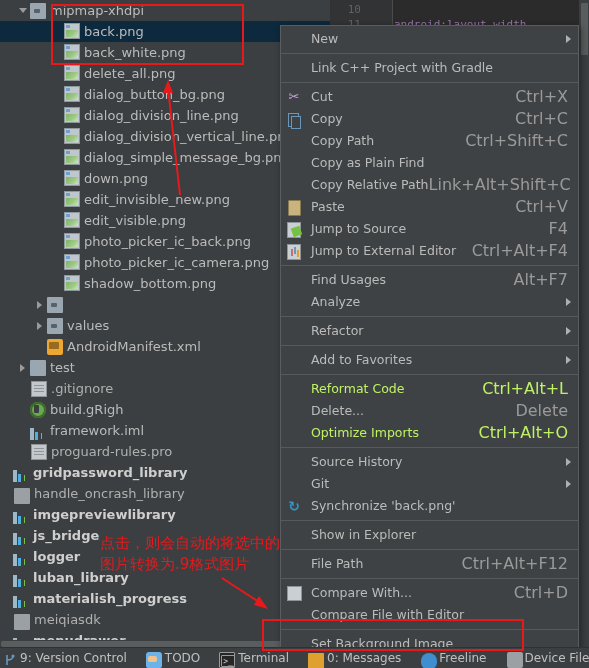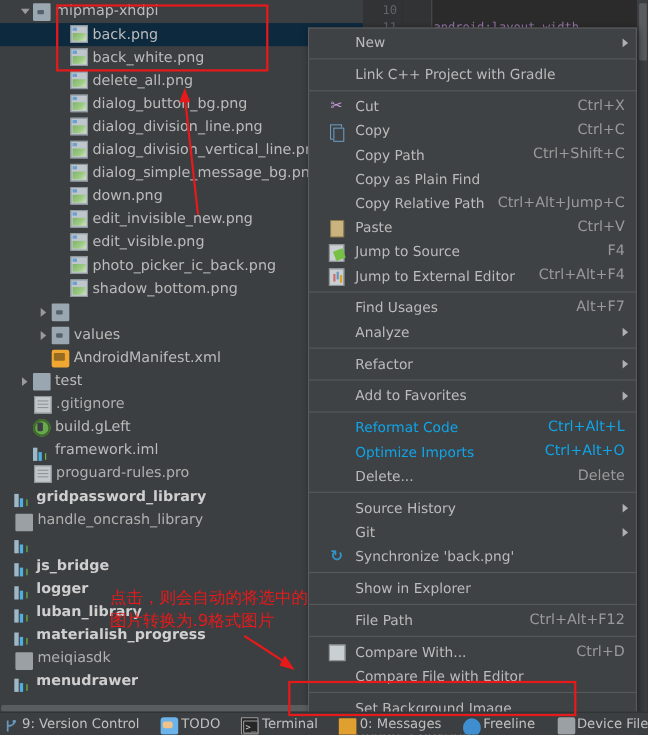--- a/index.html
+++ b/index.html
@@ -185,38 +185,37 @@
   .mi {
     position: relative;
     height: 22px;
     line-height: 22px;
     display: flex;
     align-items: center;
     font-size: 12.5px;
     color: #bbbbbb;
     padding-left: 2px;
     white-space: nowrap;
-    margin-left: 12px;
   }
   .mi .mi-icon {
     width: 22px; flex: 0 0 22px;
     text-align: center;
     font-size: 11px;
     position: relative;
     height: 22px;
   }
   .mi .mi-label { flex: 1 1 auto; padding-left: 6px; }
-  .mi .mi-accel { color: #9a9a9a; padding-right: 10px; font-size: 13px; }
+  .mi .mi-accel { color: #9a9a9a; padding-right: 10px; font-size: 16px; }
   .mi .mi-arrow {
     position: absolute; right: 7px; top: 7px;
     border-left: 5px solid #b0b0b0;
     border-top: 4px solid transparent;
     border-bottom: 4px solid transparent;
   }
-  .mi.disabled .mi-label, .mi.disabled .mi-accel { color: #0ea5e9; }
+  .mi.disabled .mi-label, .mi.disabled .mi-accel { color: #bef264; }
   .msep { height: 1px; background: #565a5c; margin: 3px 0; }
 
   
   .mic-scissors { color: #c9a0dc; font-size: 13px; line-height: 22px; display:block;}
   .mic-copy {
     position:absolute; left:5px; top:5px; width:9px; height:12px;
     border:1px solid #6897bb; background:#3f4244;
   }
   .mic-copy::after {
     content:""; position:absolute; left:2px; top:2px; width:8px; height:11px;
@@ -443,20 +442,26 @@
         <div class="tree-row">
           <div style="width: 51px; flex: 0 0 51px;"></div>
           <div class="arrow "></div>
           <div class="ic ic-img"></div>
           <span class="label">photo_picker_ic_back.png</span>
         </div>
         <div class="tree-row">
           <div style="width: 51px; flex: 0 0 51px;"></div>
           <div class="arrow "></div>
           <div class="ic ic-img"></div>
+          <span class="label">photo_picker_ic_camera.png</span>
+        </div>
+        <div class="tree-row">
+          <div style="width: 51px; flex: 0 0 51px;"></div>
+          <div class="arrow "></div>
+          <div class="ic ic-img"></div>
           <span class="label">shadow_bottom.png</span>
         </div>
         <div class="tree-row">
           <div style="width: 34px; flex: 0 0 34px;"></div>
           <div class="arrow closed"></div>
           <div class="ic ic-folder"></div>
         </div>
         <div class="tree-row">
           <div style="width: 34px; flex: 0 0 34px;"></div>
           <div class="arrow closed"></div>
@@ -478,21 +483,21 @@
         <div class="tree-row">
           <div style="width: 17px; flex: 0 0 17px;"></div>
           <div class="arrow "></div>
           <div class="ic ic-file"></div>
           <span class="label dim">.gitignore</span>
         </div>
         <div class="tree-row">
           <div style="width: 17px; flex: 0 0 17px;"></div>
           <div class="arrow "></div>
           <div class="ic ic-gradle"></div>
-          <span class="label">build.gLeft</span>
+          <span class="label">build.gRigh</span>
         </div>
         <div class="tree-row">
           <div style="width: 17px; flex: 0 0 17px;"></div>
           <div class="arrow "></div>
           <div class="ic ic-module"></div>
           <span class="label">framework.iml</span>
         </div>
         <div class="tree-row">
           <div style="width: 17px; flex: 0 0 17px;"></div>
           <div class="arrow "></div>
@@ -508,20 +513,21 @@
         <div class="tree-row">
           <div style="width: 0px; flex: 0 0 0px;"></div>
           <div class="arrow "></div>
           <div class="ic ic-module-gray"></div>
           <span class="label dim">handle_oncrash_library</span>
         </div>
         <div class="tree-row">
           <div style="width: 0px; flex: 0 0 0px;"></div>
           <div class="arrow "></div>
           <div class="ic ic-module"></div>
+          <span class="label bold">imgepreviewlibrary</span>
         </div>
         <div class="tree-row">
           <div style="width: 0px; flex: 0 0 0px;"></div>
           <div class="arrow "></div>
           <div class="ic ic-module"></div>
           <span class="label bold">js_bridge</span>
         </div>
         <div class="tree-row">
           <div style="width: 0px; flex: 0 0 0px;"></div>
           <div class="arrow "></div>
@@ -589,21 +595,21 @@
         <span class="mi-label">Copy Path</span>
         <span class="mi-accel">Ctrl+Shift+C</span>
       </div>
       <div class="mi">
         <span class="mi-icon"></span>
         <span class="mi-label">Copy as Plain Find</span>
       </div>
       <div class="mi">
         <span class="mi-icon"></span>
         <span class="mi-label">Copy Relative Path</span>
-        <span class="mi-accel">Ctrl+Alt+Jump+C</span>
+        <span class="mi-accel">Link+Alt+Shift+C</span>
       </div>
       <div class="mi">
         <span class="mi-icon">
           <span class="mic-paste"></span>
         </span>
         <span class="mi-label">Paste</span>
         <span class="mi-accel">Ctrl+V</span>
       </div>
       <div class="mi">
         <span class="mi-icon">
@@ -641,29 +647,29 @@
         <span class="mi-icon"></span>
         <span class="mi-label">Add to Favorites</span>
         <span class="mi-arrow"></span>
       </div>
       <div class="msep"></div>
       <div class="mi disabled">
         <span class="mi-icon"></span>
         <span class="mi-label">Reformat Code</span>
         <span class="mi-accel">Ctrl+Alt+L</span>
       </div>
+      <div class="mi">
+        <span class="mi-icon"></span>
+        <span class="mi-label">Delete...</span>
+        <span class="mi-accel">Delete</span>
+      </div>
       <div class="mi disabled">
         <span class="mi-icon"></span>
         <span class="mi-label">Optimize Imports</span>
         <span class="mi-accel">Ctrl+Alt+O</span>
-      </div>
-      <div class="mi">
-        <span class="mi-icon"></span>
-        <span class="mi-label">Delete...</span>
-        <span class="mi-accel">Delete</span>
       </div>
       <div class="msep"></div>
       <div class="mi">
         <span class="mi-icon"></span>
         <span class="mi-label">Source History</span>
         <span class="mi-arrow"></span>
       </div>
       <div class="mi">
         <span class="mi-icon"></span>
         <span class="mi-label">Git</span>

